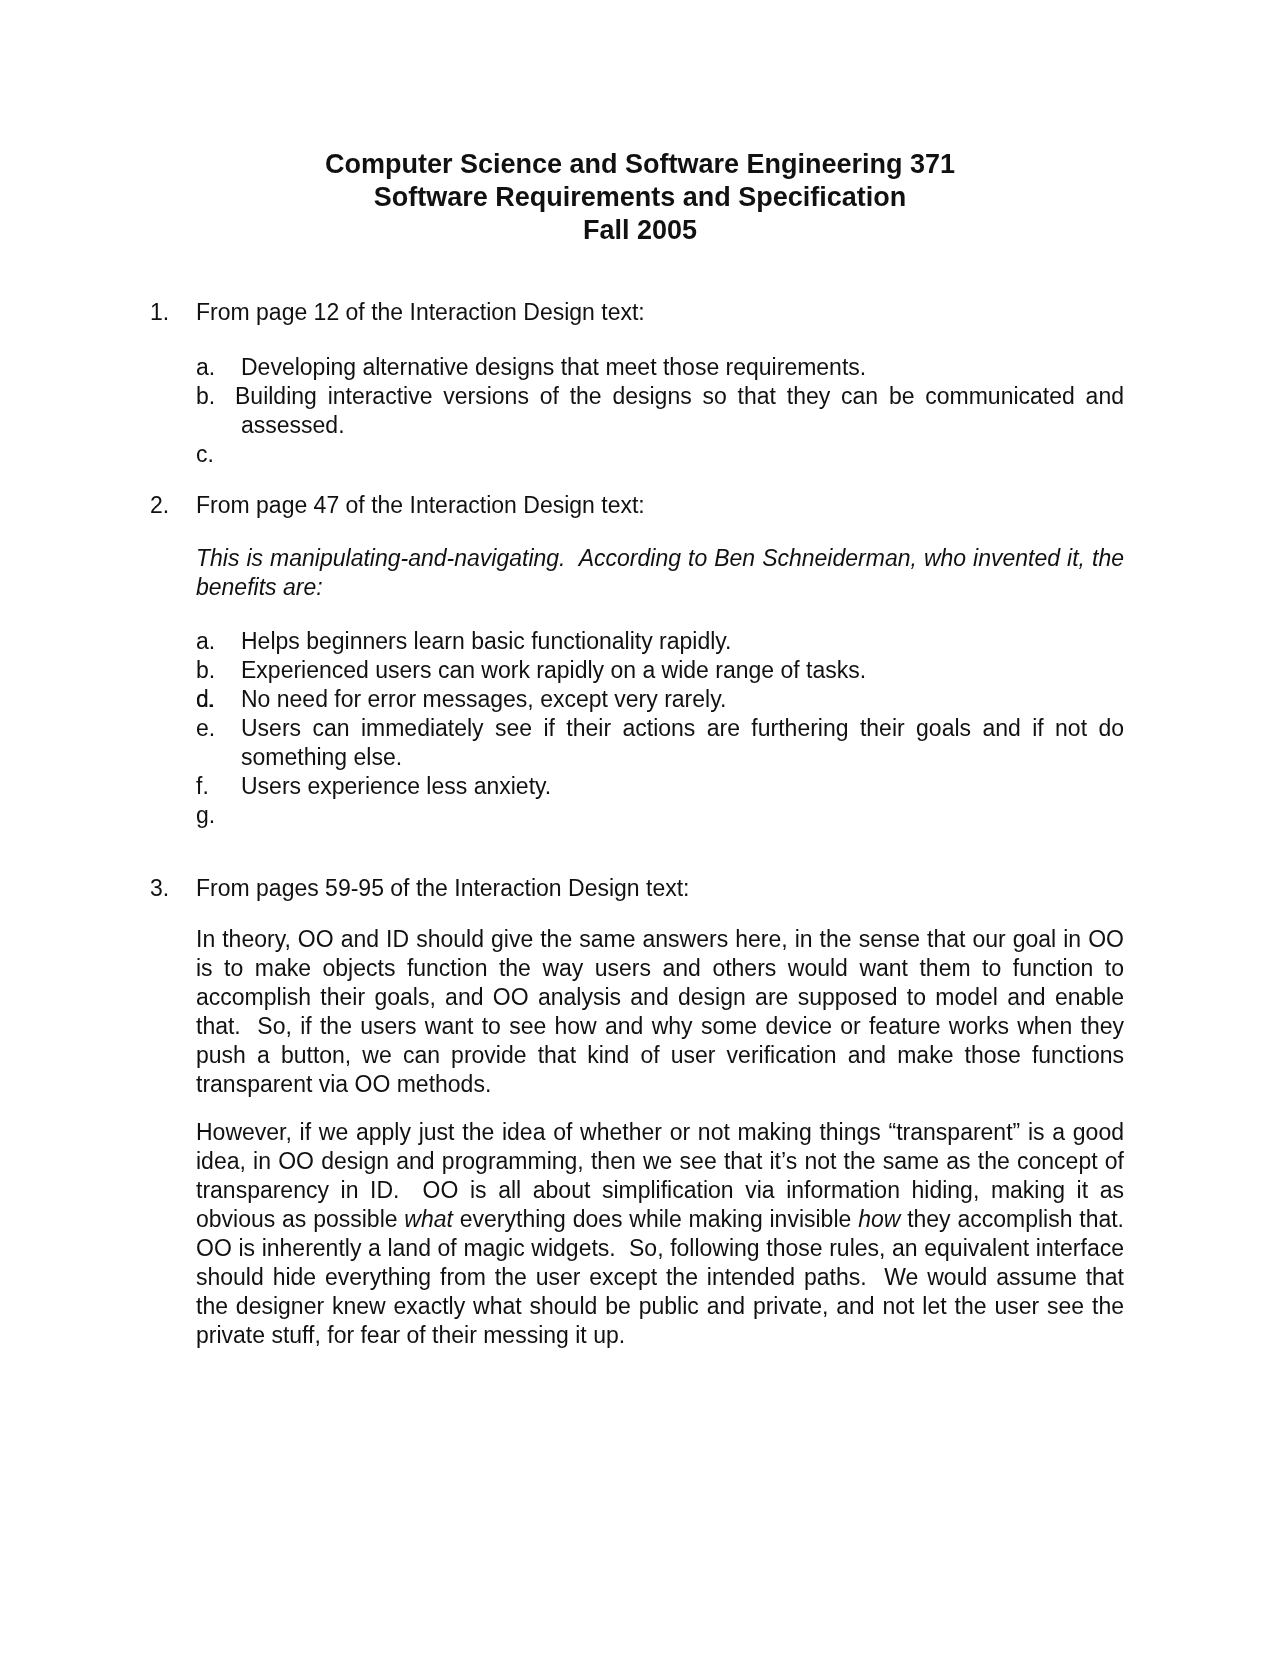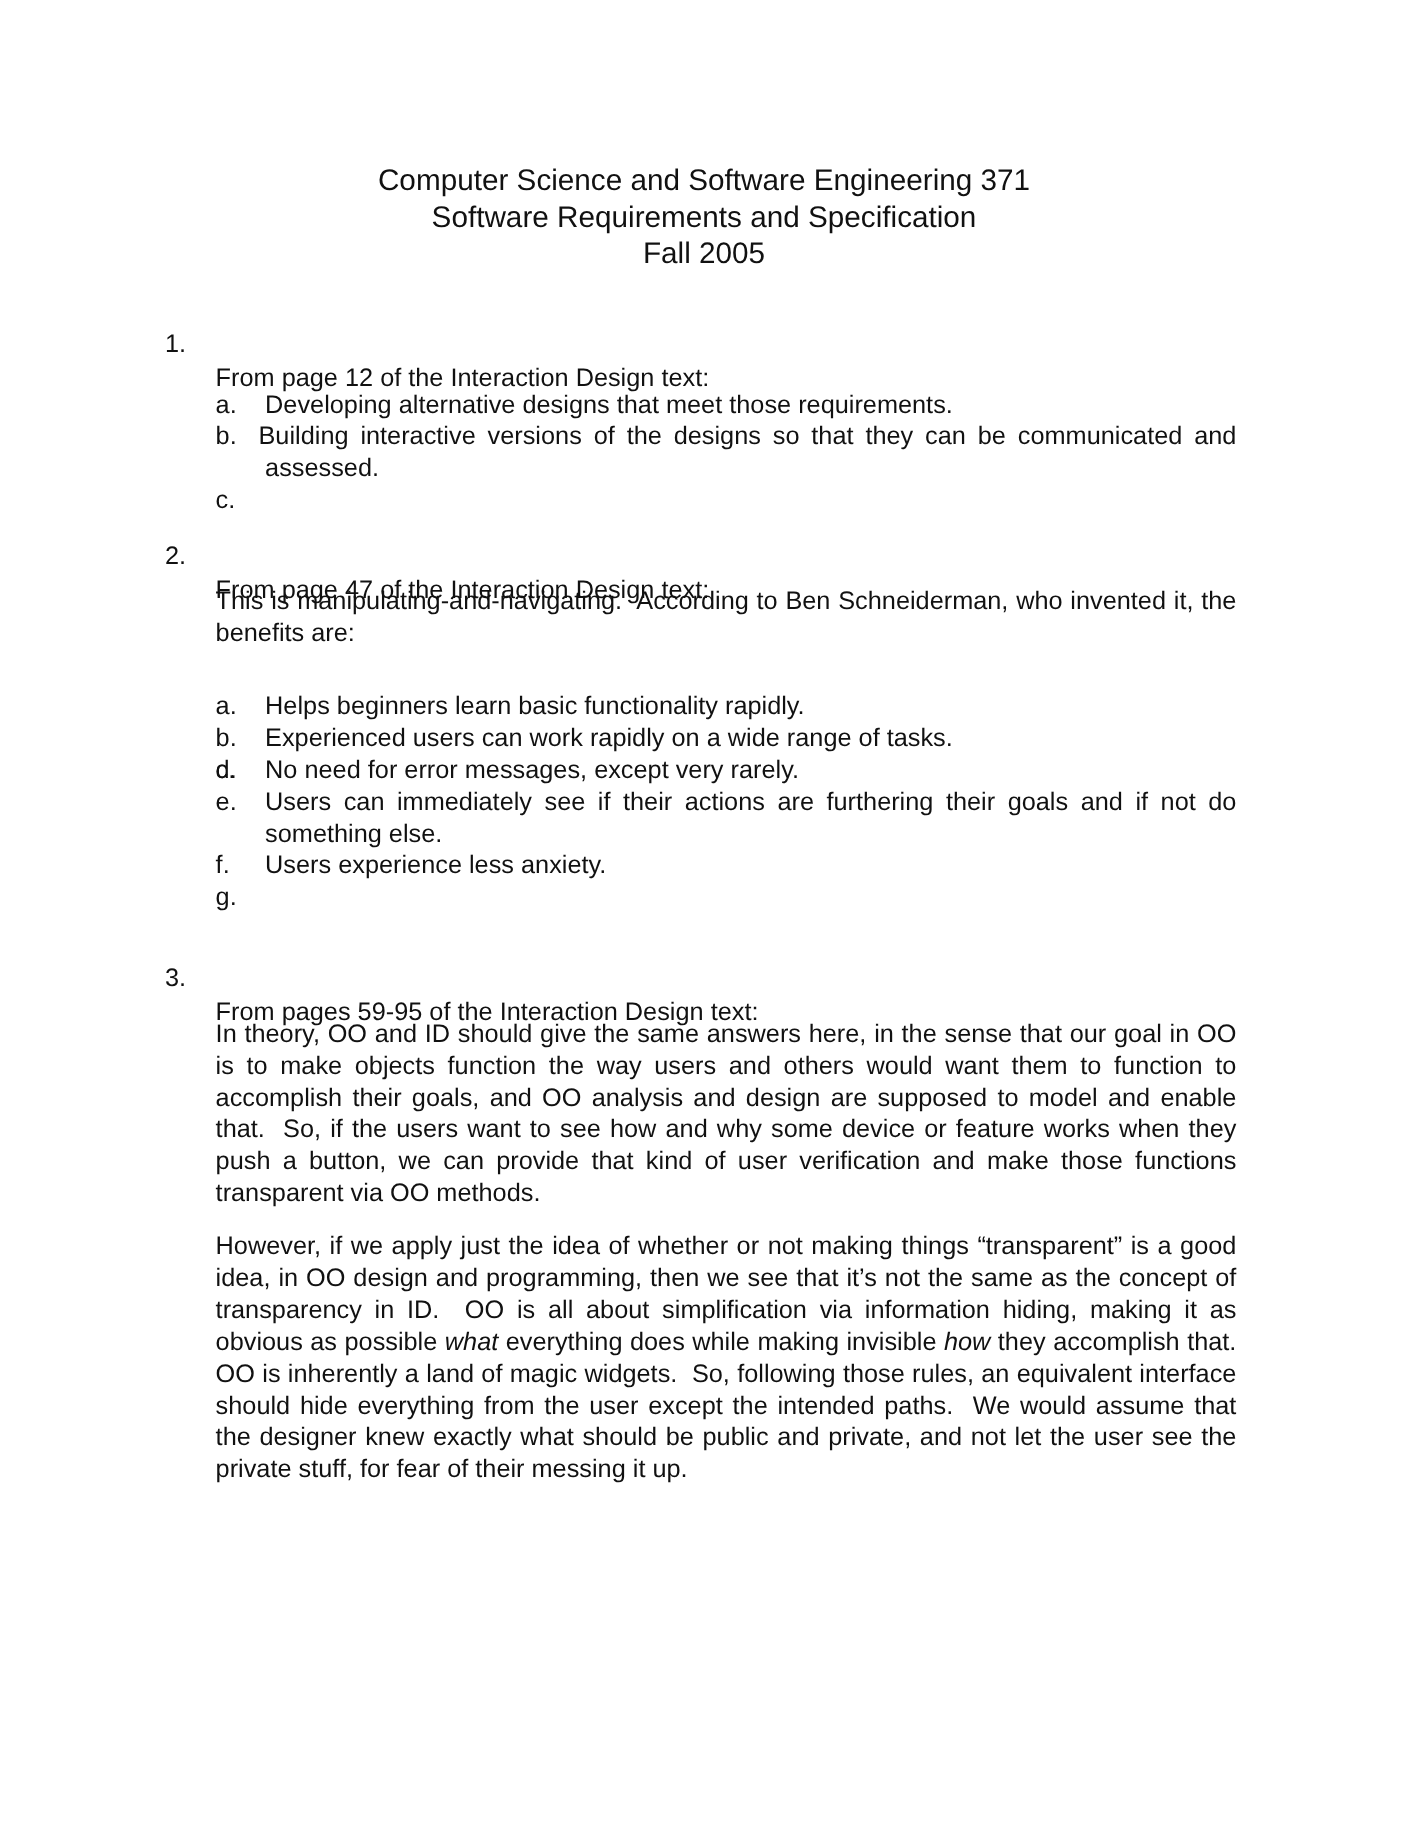--- a/index.html
+++ b/index.html
@@ -1,23 +1,23 @@
 <!DOCTYPE html>
 <html><head>
 <meta charset="utf-8">
 <style>
   html, body { margin: 0; padding: 0; background: #ffffff; }
   body { width: 1280px; height: 1656px; position: relative; overflow: hidden;
          font-family: "Liberation Sans", sans-serif; color: #111111; }
   .title { position: absolute; left: 0; top: 148px; width: 1280px; text-align: center;
-           font-weight: normal; font-size: 27px; line-height: 33px; }
+           font-weight: bold; font-size: 27px; line-height: 33px; }
   .title div { }
   .q { position: absolute; left: 150px; width: 1000px; font-size: 23px; line-height: 29px; }
   .qnum { position: absolute; left: 0; top: 0; }
-  .qhead { position: absolute; left: 46px; top: 0; white-space: nowrap; margin-top: 31px; }
+  .qhead { position: absolute; left: 46px; top: 0; white-space: nowrap; }
   .sub { position: absolute; left: 46px; width: 928px; font-size: 23px; line-height: 29px; }
   .item { position: relative; padding-left: 45px; text-align: justify; }
   .item .lbl { position: absolute; left: 0; top: 0; }
   .para { text-align: justify; width: 928px; }
   .para em { font-style: italic; }
 </style>
 </head>
 <body>
 
 <div class="title">
@@ -32,21 +32,21 @@
   <div class="sub" style="top:55px;">
     <div class="item"><span class="lbl">a.</span><span>Developing alternative designs that meet those requirements.</span></div>
     <div class="item" style="padding-left:45px;text-indent:-6px;"><span class="lbl" style="text-indent:0;">b.</span><span>Building interactive versions of the designs so that they can be communicated and assessed.</span></div>
     <div class="item"><span class="lbl">c.</span></div>
   </div>
 </div>
 
 <div class="q" style="top:491px;">
   <span class="qnum">2.</span>
   <span class="qhead">From page 47 of the Interaction Design text:</span>
-  <div class="sub para" style="top:41px; white-space:pre-wrap;">This is manipulating-and-navigating.  According to Ben Schneiderman, who invented it, the benefits are:</div>
+  <div class="sub para" style="top:53px; white-space:pre-wrap;font-style:italic;">This is manipulating-and-navigating.  According to Ben Schneiderman, who invented it, the benefits are:</div>
   <div class="sub" style="top:136px;">
     <div class="item"><span class="lbl">a.</span><span>Helps beginners learn basic functionality rapidly.</span></div>
     <div class="item"><span class="lbl">b.</span><span>Experienced users can work rapidly on a wide range of tasks.</span></div>
     <div class="item"><span class="lbl">c.</span></div>
     <div class="item"><span class="lbl">d.</span><span>No need for error messages, except very rarely.</span></div>
     <div class="item"><span class="lbl">e.</span><span>Users can immediately see if their actions are furthering their goals and if not do something else.</span></div>
     <div class="item"><span class="lbl">f.</span><span>Users experience less anxiety.</span></div>
     <div class="item"><span class="lbl">g.</span></div>
   </div>
 </div>

